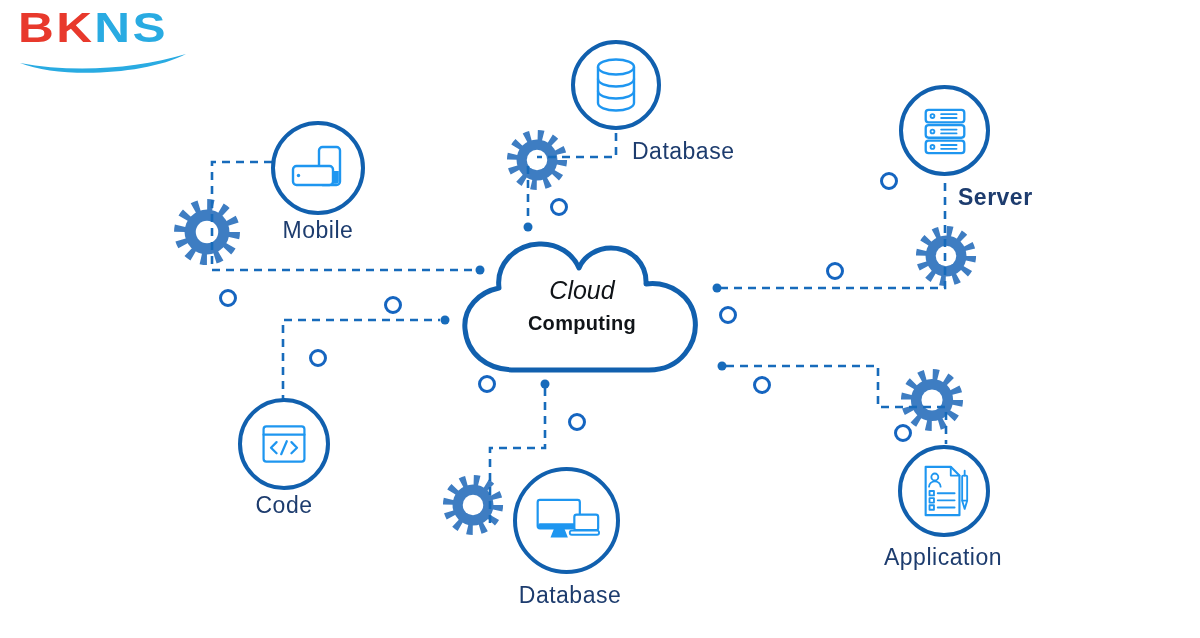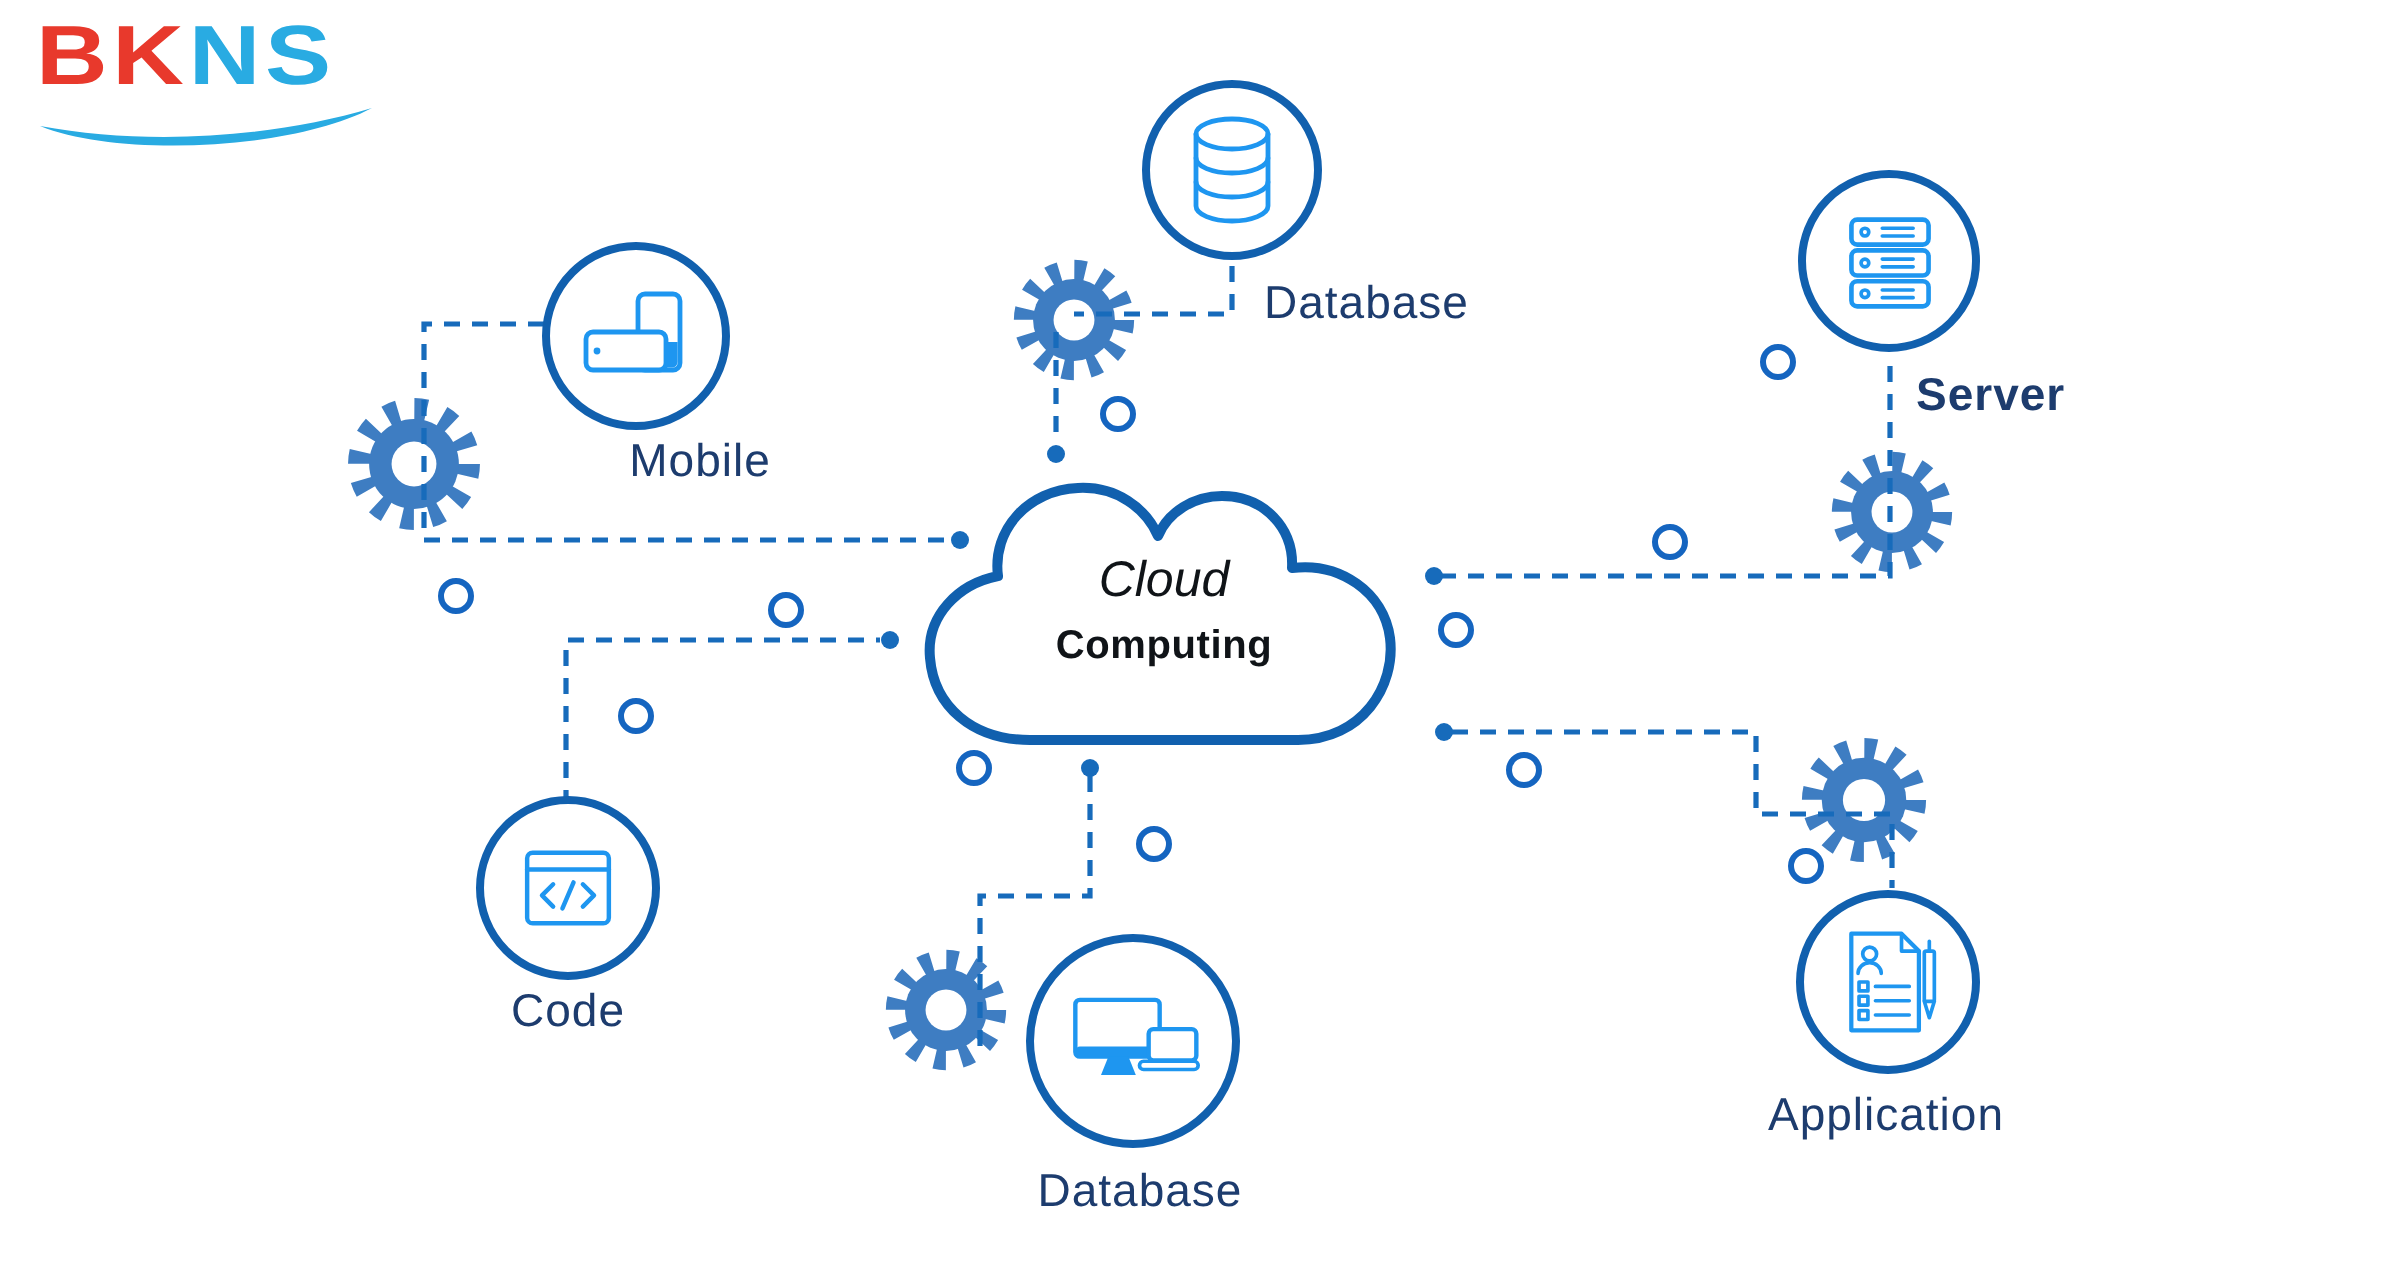--- a/index.html
+++ b/index.html
@@ -121,21 +121,21 @@
   </div>
 
   <div class="node" style="left:271px;top:121px;width:94px;height:94px;">
     <svg width="58" height="52" viewBox="0 0 58 52">
       <rect class="ic-white" x="30" y="5" width="21" height="38" rx="3.5"></rect>
       <path class="ic-fill" d="M31.2,29 h18.6 v10 a2.8,2.8 0 0 1 -2.8,2.8 h-13 a2.8,2.8 0 0 1 -2.8,-2.8 z"></path>
       <rect class="ic-white" x="4" y="24" width="40" height="19" rx="3.5"></rect>
       <circle class="ic-fill" cx="9.5" cy="33.5" r="1.7"></circle>
     </svg>
   </div>
-  <div class="node-label centered" style="left:318px;top:217px;margin-left:32px;">Mobile</div>
+  <div class="node-label centered" style="left:318px;top:217px;">Mobile</div>
 
   <div class="node" style="left:571px;top:40px;width:90px;height:90px;">
     <svg width="48" height="58" viewBox="0 0 48 58">
       <ellipse class="ic" cx="24" cy="11" rx="18" ry="7.5"></ellipse>
       <path class="ic" d="M6,11 V47 a18,7.5 0 0 0 36,0 V11"></path>
       <path class="ic" d="M6,23 a18,7.5 0 0 0 36,0"></path>
       <path class="ic" d="M6,35 a18,7.5 0 0 0 36,0"></path>
     </svg>
   </div>
   <div class="node-label" style="left:632px;top:138px;">Database</div>

